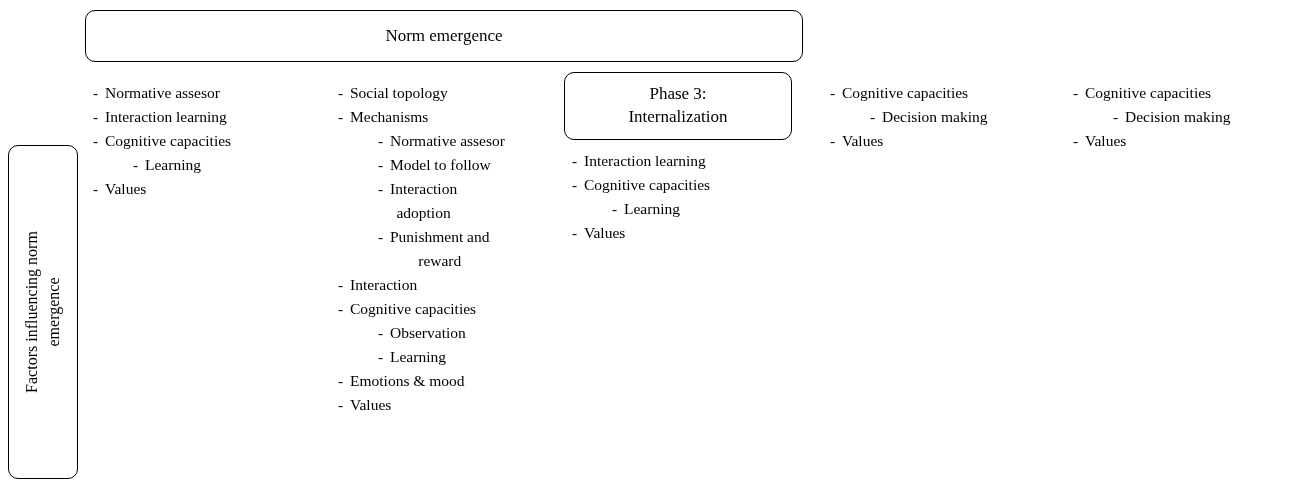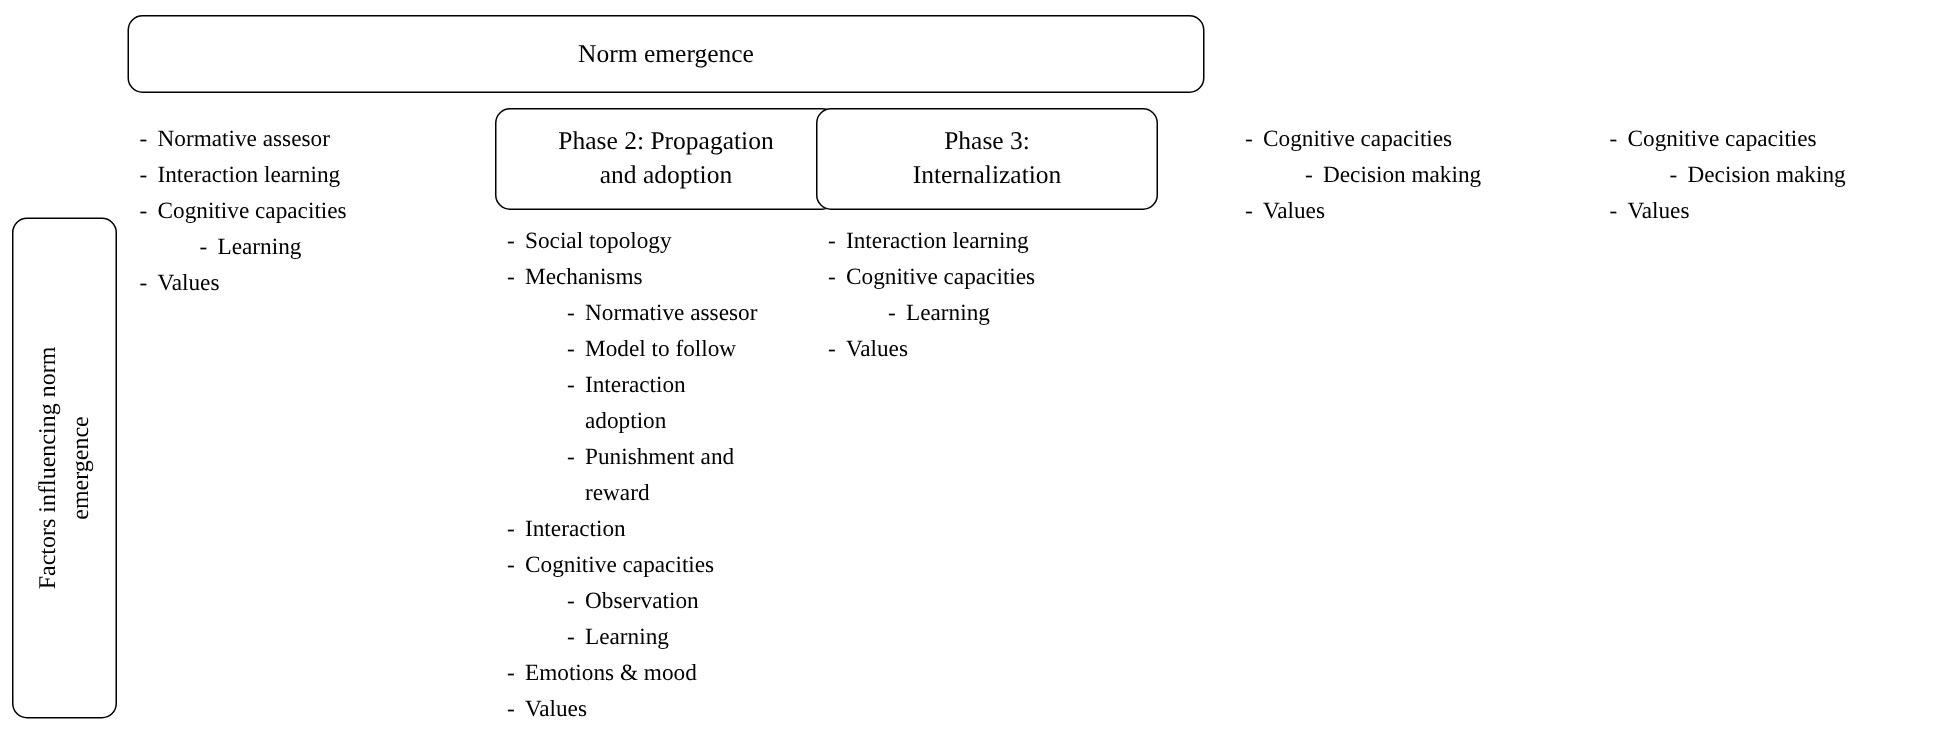--- a/index.html
+++ b/index.html
@@ -50,21 +50,21 @@
     font-size: 16px;
     line-height: 1.35;
   }
   .col {
     position: absolute;
     top: 72px;
     width: 228px;
   }
   .col-1 { left: 85px; }
   .col-2 { left: 330px; }
-  .col-3 { left: 544px; }
+  .col-3 { left: 564px; }
   .col-4 { left: 822px; }
   .col-5 { left: 1065px; }
   .phase-box {
     position: relative;
     width: 100%;
     height: 68px;
     font-size: 17px;
     line-height: 1.35;
     white-space: pre-line;
     padding: 0 6px;
@@ -79,20 +79,21 @@
     line-height: 24px;
     padding-left: 8px;
   }
   .li.indent { padding-left: 48px; }
   .li .dash {
     flex: none;
     width: 12px;
   }
   .li .txt {
     white-space: pre-line;
+    text-align: center;
   }
 </style>
 </head>
 <body>
 
 <div class="canvas">
 
   <div class="box top-box">
     <span>Norm emergence</span>
   </div>
@@ -121,24 +122,20 @@
           <span class="txt">Learning</span>
         </div>
         <div class="li">
           <span class="dash">-</span>
           <span class="txt">Values</span>
         </div>
       </div>
   </div>
 
   <div class="col col-2">
-    <div class="box phase-box">
-      <span>Phase 2: Propagation
-and adoption</span>
-    </div>
     <div class="list">
         <div class="li">
           <span class="dash">-</span>
           <span class="txt">Social topology</span>
         </div>
         <div class="li">
           <span class="dash">-</span>
           <span class="txt">Mechanisms</span>
         </div>
         <div class="li indent">

